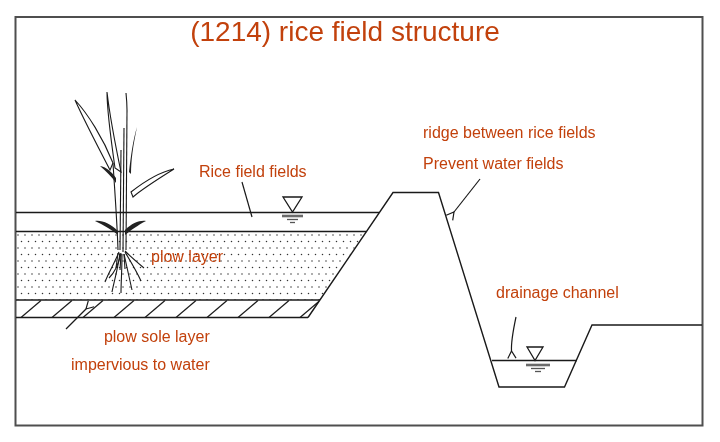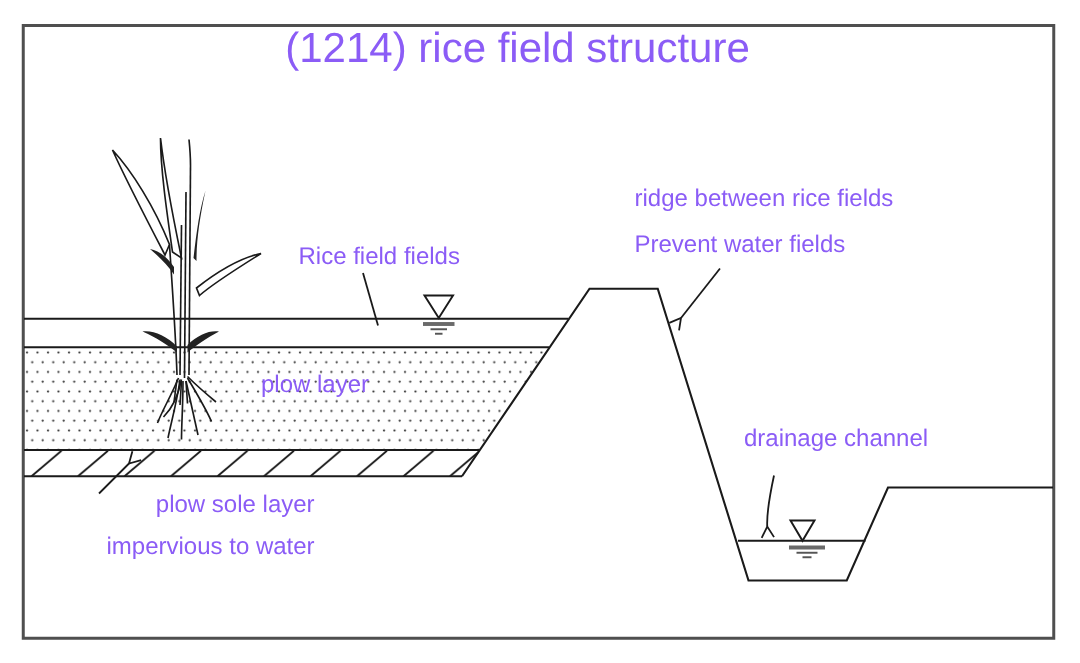--- a/index.html
+++ b/index.html
@@ -1,18 +1,18 @@
 <!DOCTYPE html>
 <html><head>
 <meta charset="utf-8">
 <style>
   html,body{margin:0;padding:0;background:#fff;}
   .stage{
     position:relative;width:720px;height:442px;background:#ffffff;
-    font-family:"Liberation Sans",sans-serif;color:#8b5cf6;overflow:hidden;
+    font-family:"Liberation Sans",sans-serif;color:#c2410c;overflow:hidden;
   }
   .stage svg{position:absolute;left:0;top:0;}
   .title{
     position:absolute;top:15px;left:0;width:690px;text-align:center;
     font-size:28px;line-height:34px;white-space:nowrap;
   }
   .label{position:absolute;font-size:16px;line-height:30px;white-space:nowrap;}
   .label.two-line-31{line-height:31px;}
   .label.two-line-28{line-height:28px;}
 </style>
@@ -102,21 +102,21 @@
 
   <div class="title">(1214) rice field structure</div>
 
   <div class="label" style="left:199px;top:157px;">Rice field fields</div>
 
   <div class="label two-line-31" style="left:423px;top:117px;">
     <div>ridge between rice fields</div>
     <div>Prevent water fields</div>
   </div>
 
-  <div class="label" style="left:174px;top:242px;">plow layer</div>
+  <div class="label" style="left:151px;top:242px;">plow layer</div>
 
   <div class="label two-line-28" style="left:71px;top:323px;text-align:right;">
     <div>plow sole layer</div>
     <div>impervious to water</div>
   </div>
 
   <div class="label" style="left:496px;top:278px;">drainage channel</div>
 
 </div>
 

